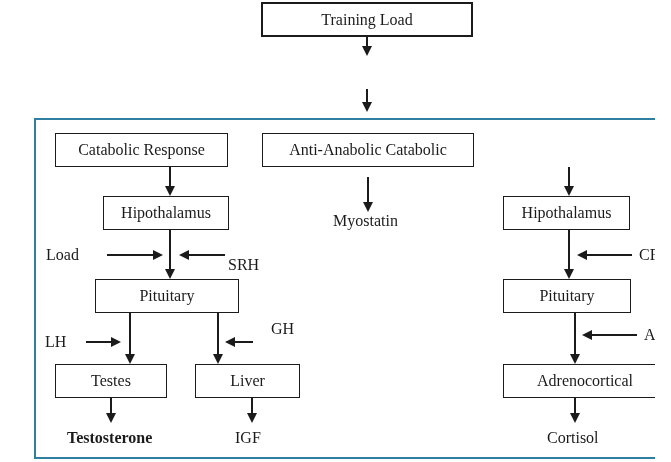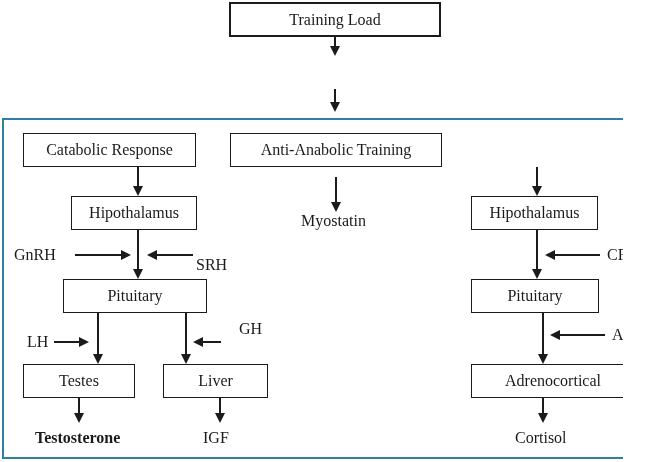--- a/index.html
+++ b/index.html
@@ -6,20 +6,21 @@
   html, body { background: #ffffff; }
   .canvas {
     position: relative;
     width: 623px;
     height: 462px;
     background: var(--background, #ffffff);
     color: var(--text, #1b1b1b);
     font-family: "Liberation Serif", "DejaVu Serif", serif;
     font-size: 16px;
     overflow: hidden;
+    margin-left: 32px;
   }
   .box {
     position: absolute;
     display: flex;
     align-items: center;
     justify-content: center;
     text-align: center;
     background: #ffffff;
     border: 1.6px solid var(--box-border, #1b1b1b);
     line-height: 1;
@@ -69,55 +70,55 @@
   <div class="box" style="left:23px;top:133px;width:173px;height:34px">Catabolic Response</div>
 
   <div class="vline" style="left:137px;top:167px;height:20px"></div>
   <div class="head-down" style="left:133px;top:186px"></div>
 
   <div class="box" style="left:71px;top:196px;width:126px;height:34px">Hipothalamus</div>
 
   <div class="vline" style="left:137px;top:230px;height:40px"></div>
   <div class="head-down" style="left:133px;top:269px"></div>
 
-  <div class="lbl" style="left:14px;top:246px">GnRH</div>
+  <div class="lbl" style="left:14px;top:246px">Load</div>
   <div class="hline" style="left:75px;top:254px;width:46px"></div>
   <div class="head-right" style="left:121px;top:250px"></div>
 
   <div class="head-left" style="left:147px;top:250px"></div>
   <div class="hline" style="left:157px;top:254px;width:36px"></div>
   <div class="lbl" style="left:196px;top:256px">SRH</div>
 
   <div class="box" style="left:63px;top:279px;width:144px;height:34px">Pituitary</div>
 
   <div class="vline" style="left:97px;top:313px;height:42px"></div>
   <div class="head-down" style="left:93px;top:354px"></div>
   <div class="vline" style="left:185px;top:313px;height:42px"></div>
   <div class="head-down" style="left:181px;top:354px"></div>
 
-  <div class="lbl" style="left:27px;top:333px">LH</div>
+  <div class="lbl" style="left:13px;top:333px">LH</div>
   <div class="hline" style="left:54px;top:341px;width:25px"></div>
   <div class="head-right" style="left:79px;top:337px"></div>
 
   <div class="head-left" style="left:193px;top:337px"></div>
   <div class="hline" style="left:203px;top:341px;width:18px"></div>
   <div class="lbl" style="left:239px;top:320px">GH</div>
 
   <div class="box" style="left:163px;top:364px;width:105px;height:34px">Liver</div>
   <div class="box" style="left:23px;top:364px;width:112px;height:34px">Testes</div>
 
   <div class="vline" style="left:78px;top:398px;height:16px"></div>
   <div class="head-down" style="left:74px;top:413px"></div>
   <div class="lbl bold" style="left:35px;top:429px">Testosterone</div>
 
   <div class="vline" style="left:219px;top:398px;height:16px"></div>
   <div class="head-down" style="left:215px;top:413px"></div>
   <div class="lbl" style="left:203px;top:429px">IGF</div>
 
-  <div class="box" style="left:230px;top:133px;width:212px;height:34px">Anti-Anabolic Training</div>
+  <div class="box" style="left:230px;top:133px;width:212px;height:34px">Anti-Anabolic Catabolic</div>
 
   <div class="vline" style="left:335px;top:177px;height:26px"></div>
   <div class="head-down" style="left:331px;top:202px"></div>
   <div class="lbl" style="left:301px;top:212px">Myostatin</div>
 
 
   <div class="vline" style="left:536px;top:167px;height:20px"></div>
   <div class="head-down" style="left:532px;top:186px"></div>
 
   <div class="box" style="left:471px;top:196px;width:127px;height:34px">Hipothalamus</div>

